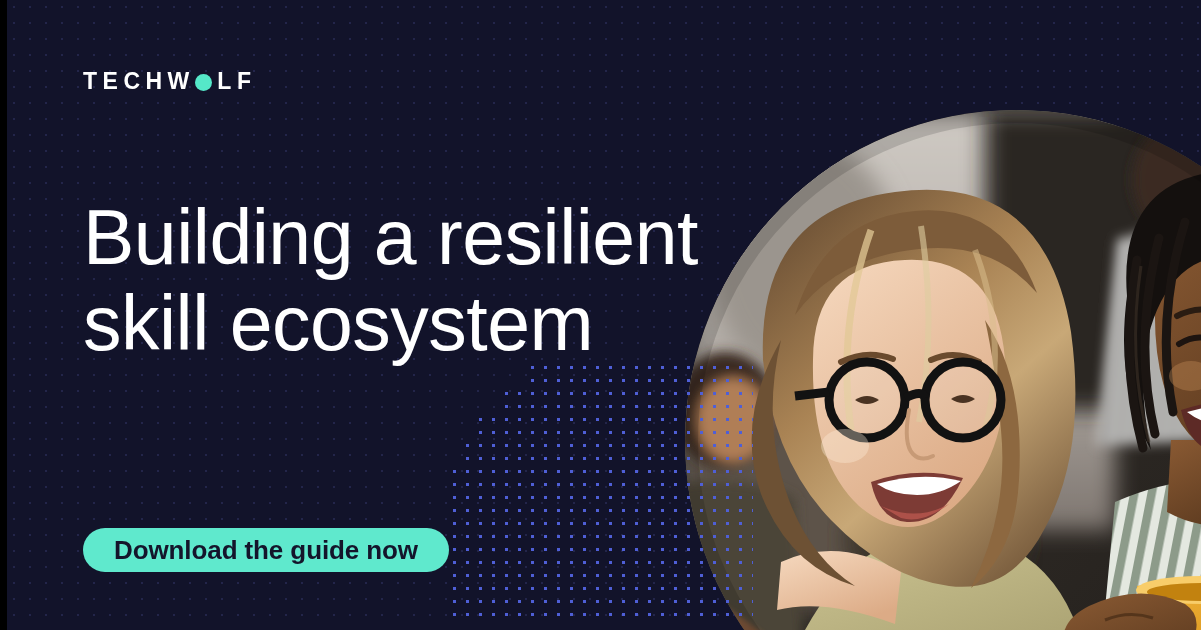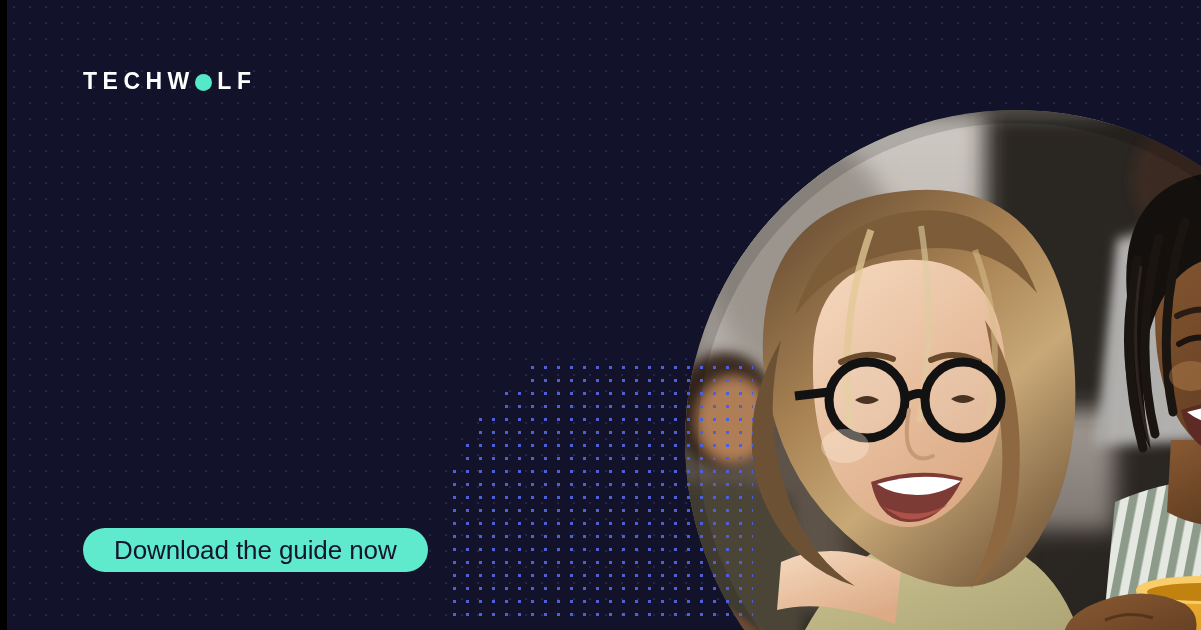--- a/index.html
+++ b/index.html
@@ -107,21 +107,21 @@
     padding: 0 31px;
     display: flex;
     align-items: center;
     justify-content: center;
     background: #5fe9cd;
     border: none;
     border-radius: 22px;
     color: #14152b;
     font-family: "Liberation Sans", sans-serif;
     font-size: 26px;
-    font-weight: 400;
+    font-weight: 700;
     letter-spacing: -0.1px;
     cursor: pointer;
     white-space: nowrap;
     text-align: right;
   }
 </style>
 </head>
 <body>
 
 <div id="banner">
@@ -358,16 +358,18 @@
     <div class="dm-row" style="top:234px; left:0px;   width:300px;"></div>
     <div class="dm-row" style="top:247px; left:0px;   width:300px;"></div>
   </div>
 
   <div id="logo">
     <span>TECHW</span>
     <span class="logo-dot"></span>
     <span>LF</span>
   </div>
 
+  <h1 id="headline">Building a resilient
+skill ecosystem</h1>
 
   <button id="cta-button">Download the guide now</button>
 
 </div>
 
 </body></html>

